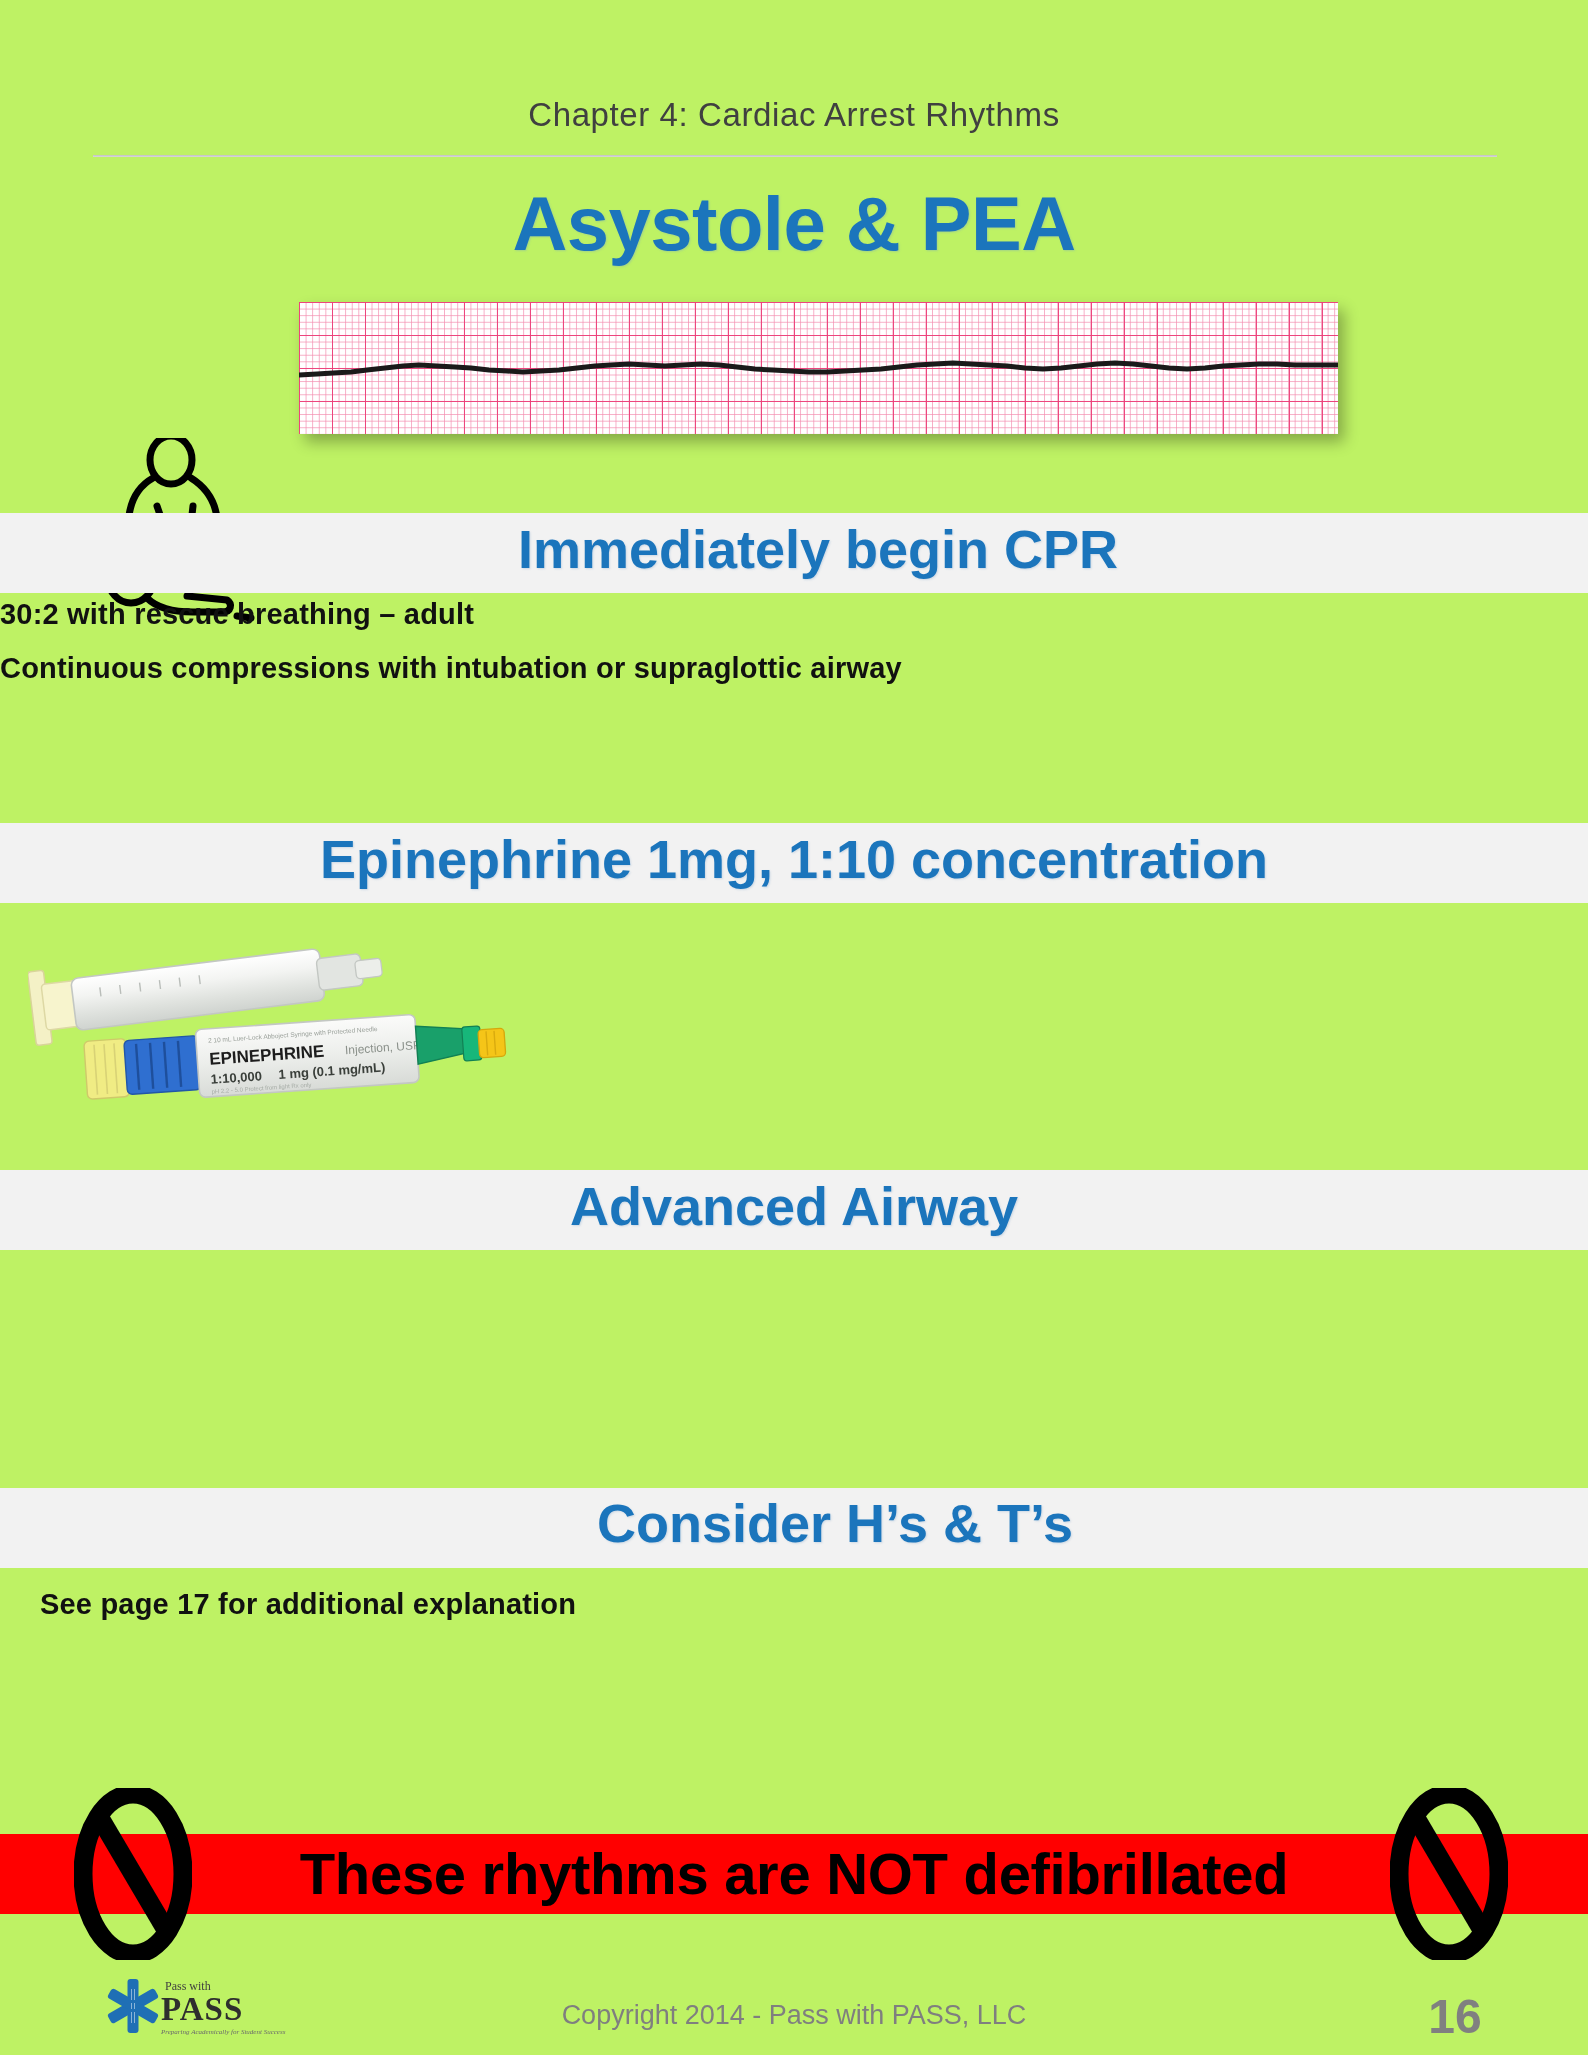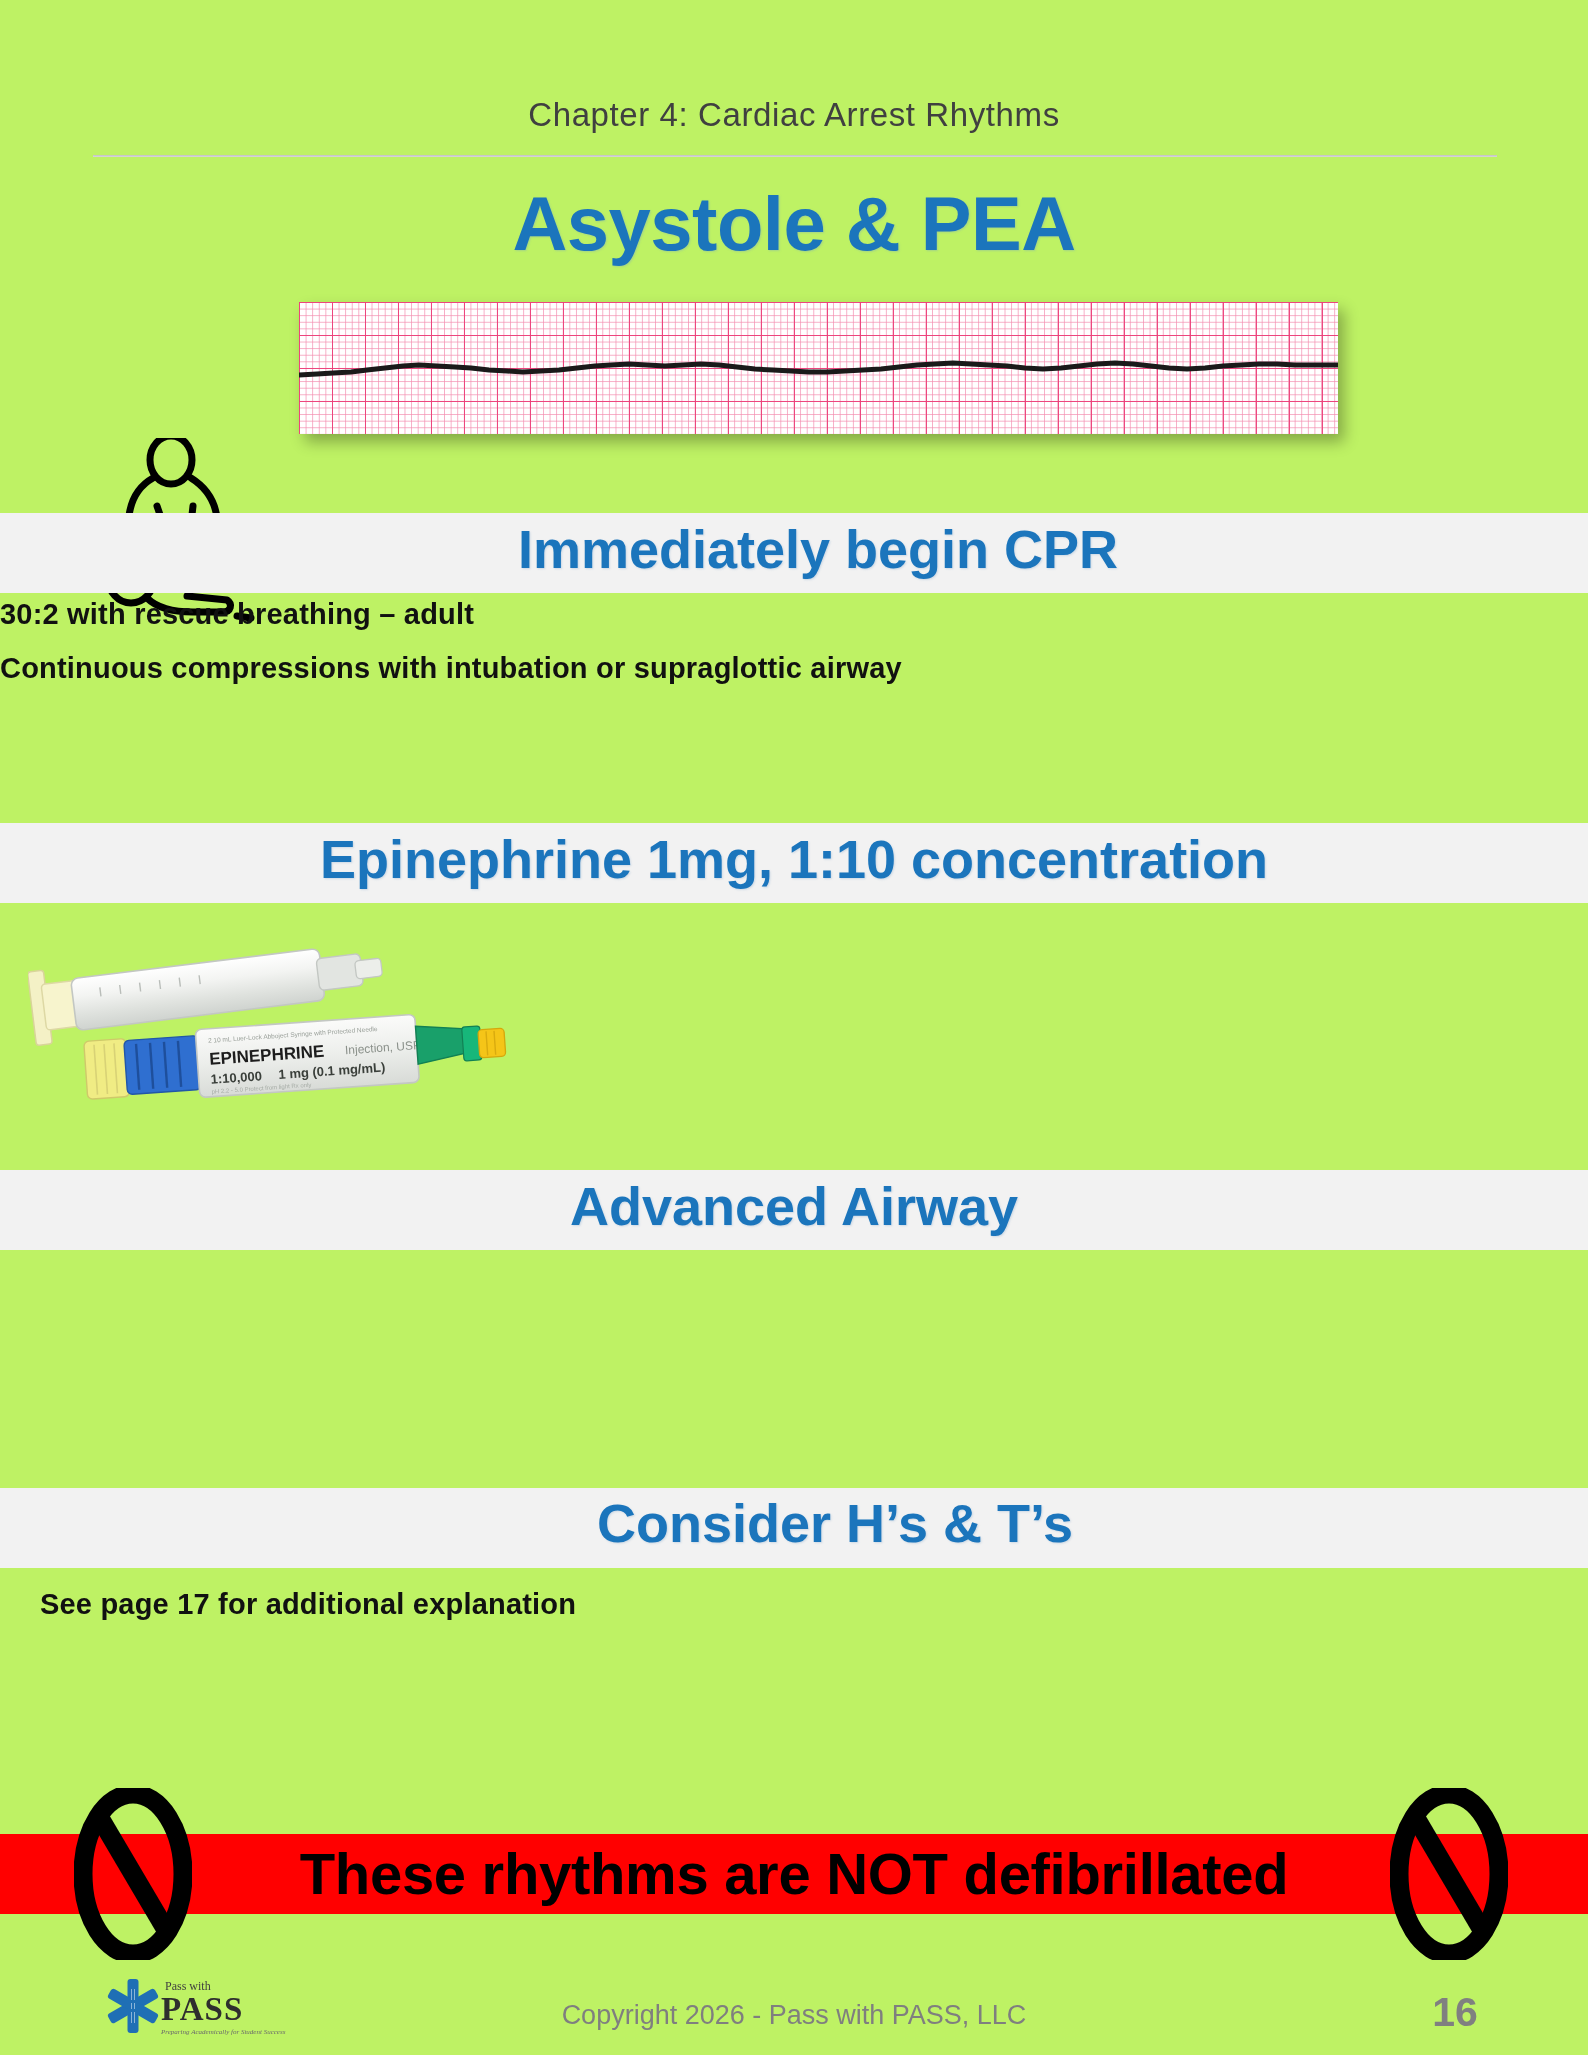--- a/index.html
+++ b/index.html
@@ -177,21 +177,21 @@
     text-align: center;
     font-size: 27px;
     color: #7f7f7f;
   }
   .page-number {
     position: absolute;
     left: 1400px;
     top: 1989px;
     width: 110px;
     text-align: center;
-    font-size: 41px;
+    font-size: 48px;
     font-weight: bold;
     color: #808080;
   }
 </style>
 </head>
 <body>
 
 <div id="slide">
 
   <div class="chapter-title">Chapter  4: Cardiac Arrest Rhythms</div>
@@ -355,16 +355,16 @@
         <path d="M-1.2,-17 L1.2,-17 L1.2,-6 L4,-6 L4,-3 L1.2,-3 L1.2,3 L4,3 L4,6 L1.2,6 L1.2,17
                  L-1.2,17 L-1.2,6 L-4,6 L-4,3 L-1.2,3 L-1.2,-3 L-4,-3 L-4,-6 L-1.2,-6 Z"></path>
       </g>
     </g>
 
     <text x="62" y="18" font-family="'Liberation Serif', serif" font-size="12" fill="#3f3f3f">Pass with</text>
     <text x="58" y="48" font-family="'Liberation Serif', serif" font-size="33" font-weight="bold" fill="#2e2e2e" letter-spacing="1">PASS</text>
     <text x="58" y="62" font-family="'Liberation Serif', serif" font-size="7" font-style="italic" fill="#6b6b6b">Preparing Academically for Student Success</text>
   </svg>
 
-  <div class="copyright">Copyright 2026 - Pass with PASS, LLC</div>
+  <div class="copyright">Copyright 2014 - Pass with PASS, LLC</div>
   <div class="page-number">16</div>
 
 </div>
 
 </body></html>

